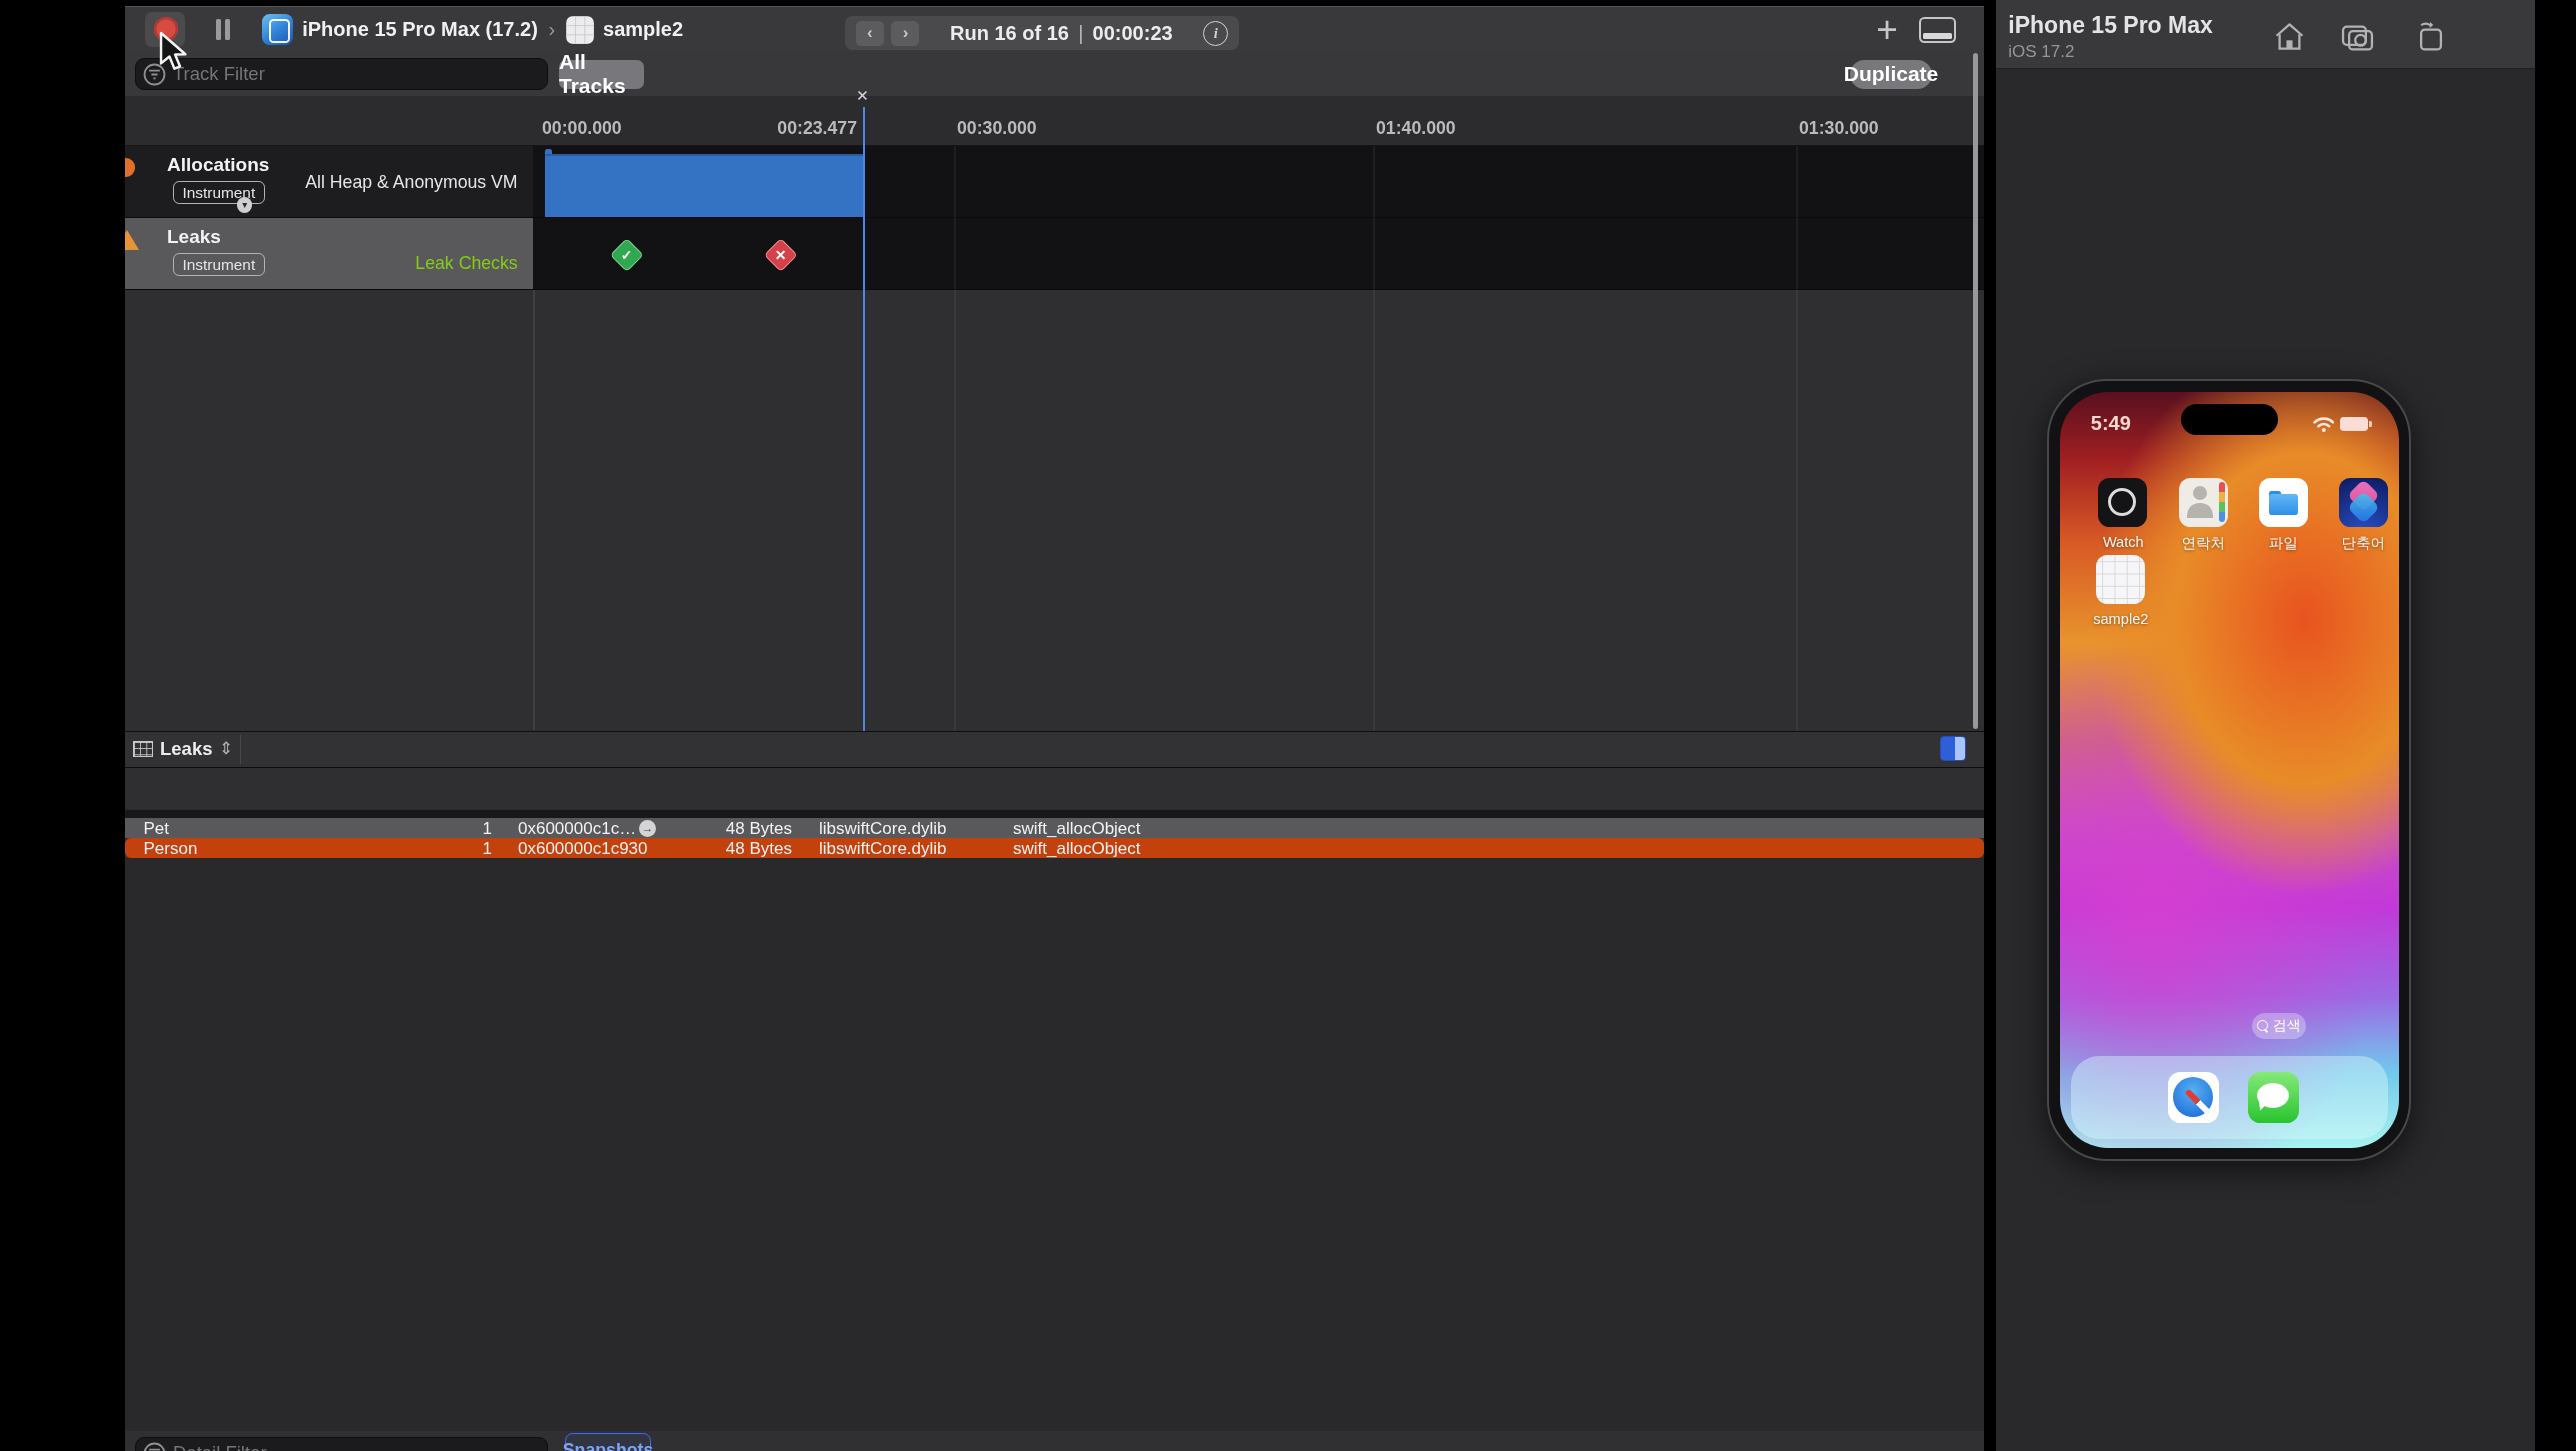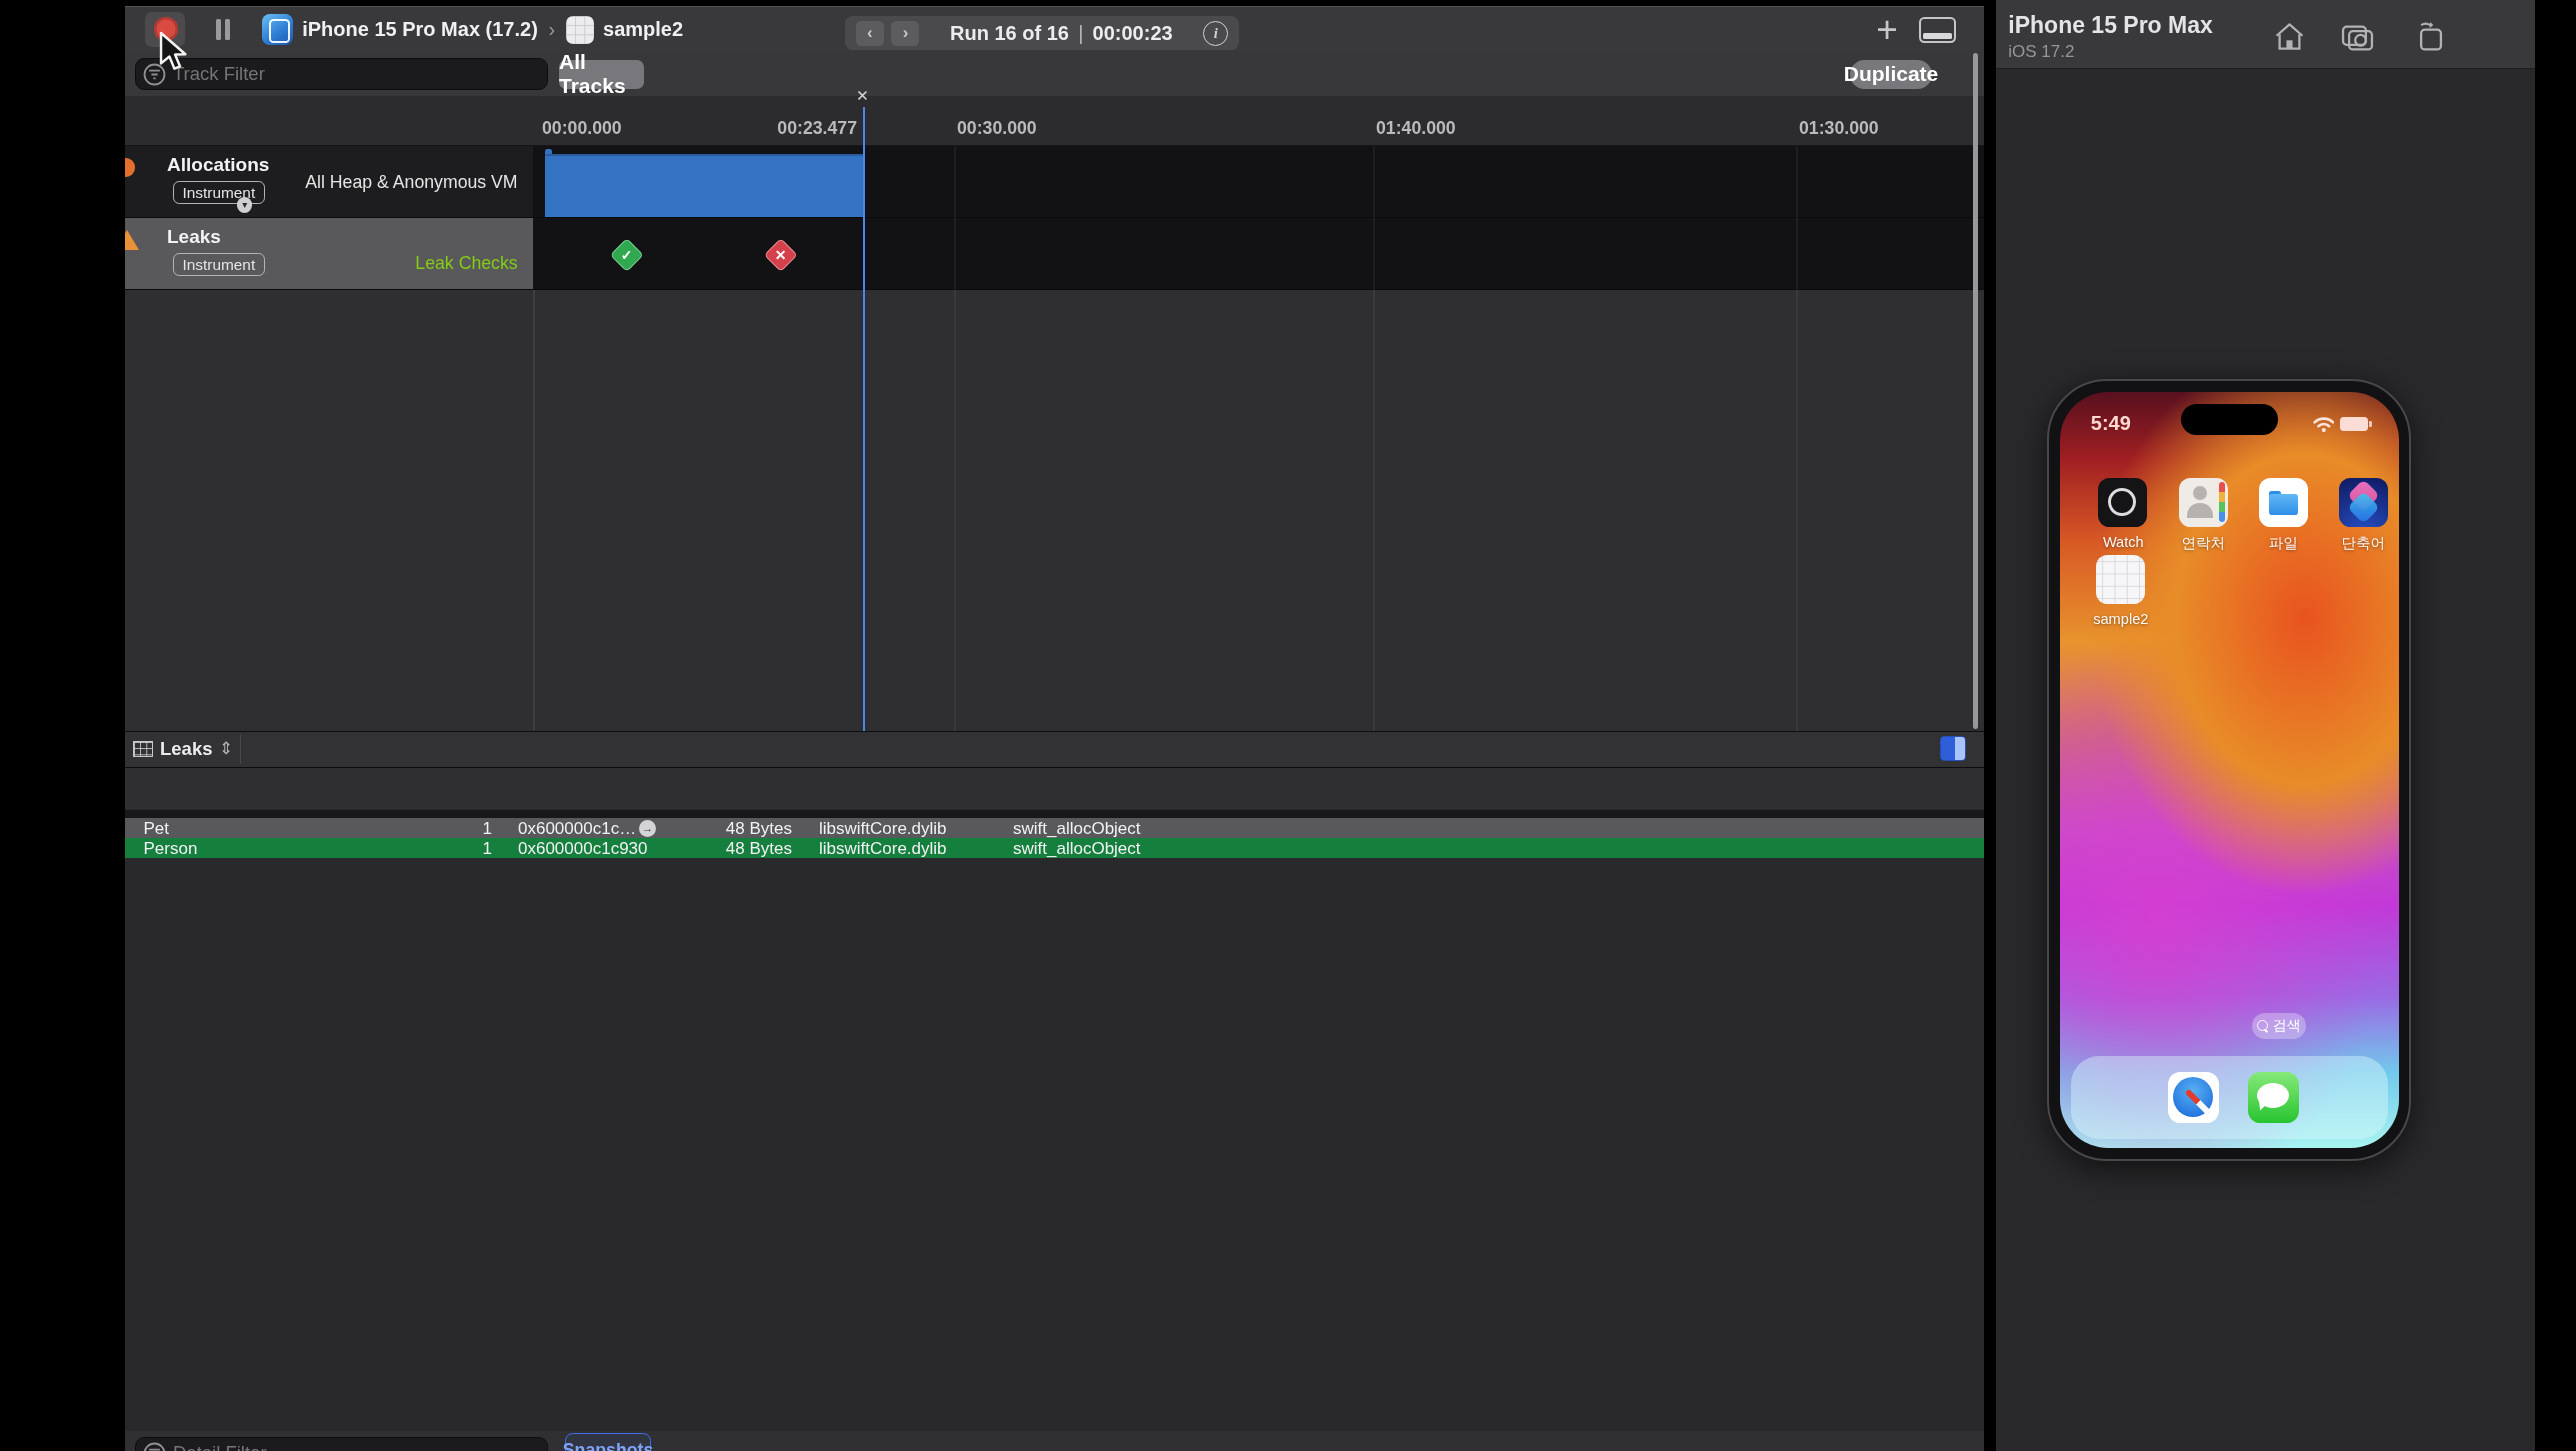--- a/index.html
+++ b/index.html
@@ -84,21 +84,21 @@
   .d-div{position:absolute;left:115px;top:3.1px;width:0.8px;height:29px;background:#49494b;}
   .insp-btn{position:absolute;left:1815px;top:3.8px;width:26px;height:25px;border-radius:4.6px;
      background:linear-gradient(90deg,#2f5fd8 58%,#a8c4f8 58%);border:1.5px solid #24ave;border:1.5px solid #2450b8;box-sizing:border-box;}
 
   .thead{position:absolute;left:0;top:761px;width:1859px;height:42px;background:#0d0d0f;}
   .th{position:absolute;top:10.8px;font-size:17px;font-weight:bold;color:#e6e6e8;white-space:nowrap;}
   .hsep{position:absolute;top:10px;width:0.8px;height:21.6px;background:rgba(255,255,255,.14);}
   .tgap{position:absolute;left:0;top:802px;width:1859px;height:9.2px;background:#18181a;border-top:0.8px solid #2a2a2c;}
   .trow{position:absolute;left:0;width:1859px;height:20px;font-size:17px;color:#f2f2f4;}
   .row-sel{top:811px;background:#59595b;}
-  .row-alt{top:831px;background:#15803d;}
+  .row-alt{top:831px;background:#c2410c;border-radius:6px;}
   .td{position:absolute;top:0.8px;white-space:nowrap;}
   .num{text-align:right;}
   .addr-badge{position:absolute;left:514px;top:1.5px;width:17px;height:17px;border-radius:50%;background:#d4d4d6;color:#3a3a3c;
      font-size:11.5px;font-weight:bold;display:flex;align-items:center;justify-content:center;}
   .tbody-fill{position:absolute;left:0;top:851px;width:1859px;height:573px;background:#29292b;}
 
   .bottom-bar{position:absolute;left:0;top:1424px;width:1859px;height:43px;background:#303032;}
   .df-input{left:10px;top:6.2px;width:413px;height:32px;}
   .df-funnel{left:17.7px;top:10.8px;}
   .snap-btn{position:absolute;left:440px;top:2.3px;width:86px;height:34px;border:1.9px solid #3f6ef0;border-radius:7.7px;box-sizing:border-box;

